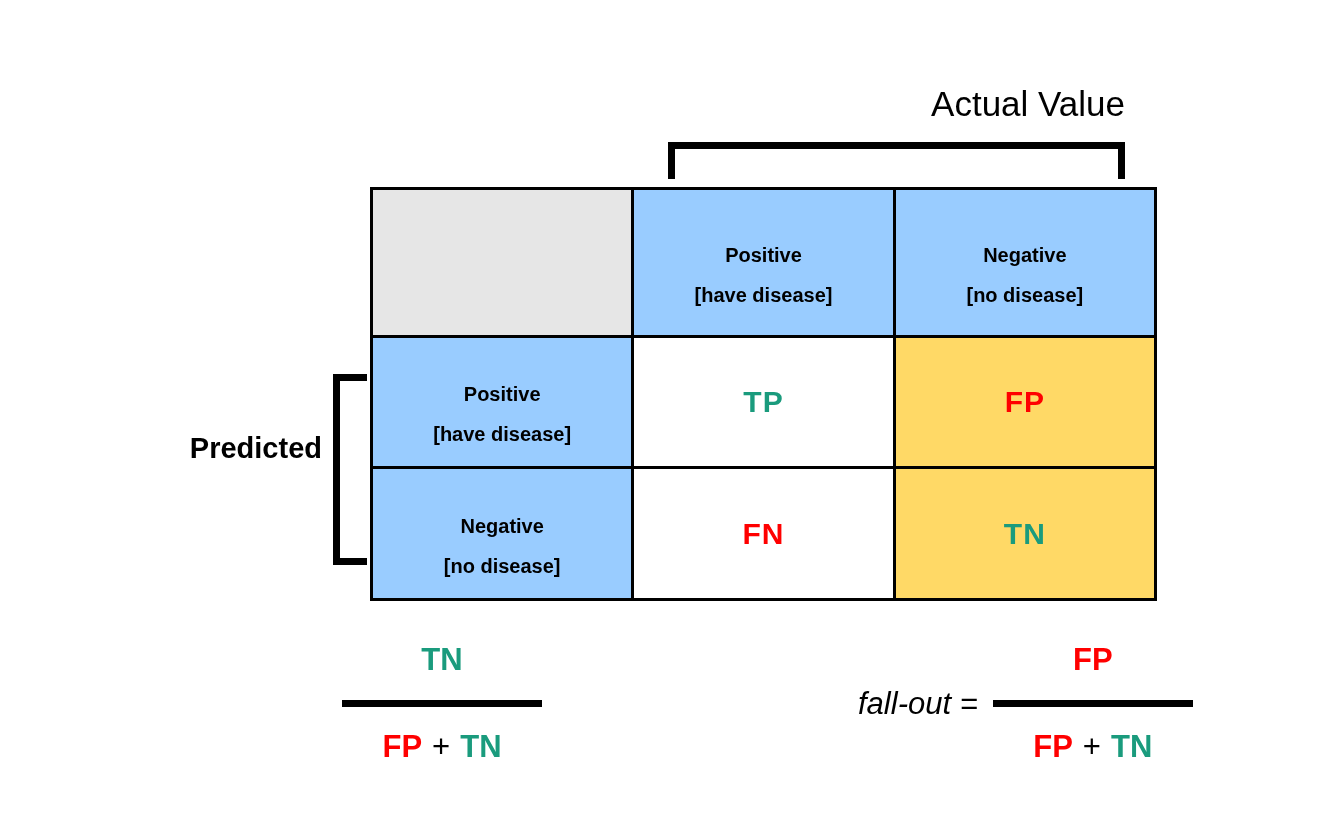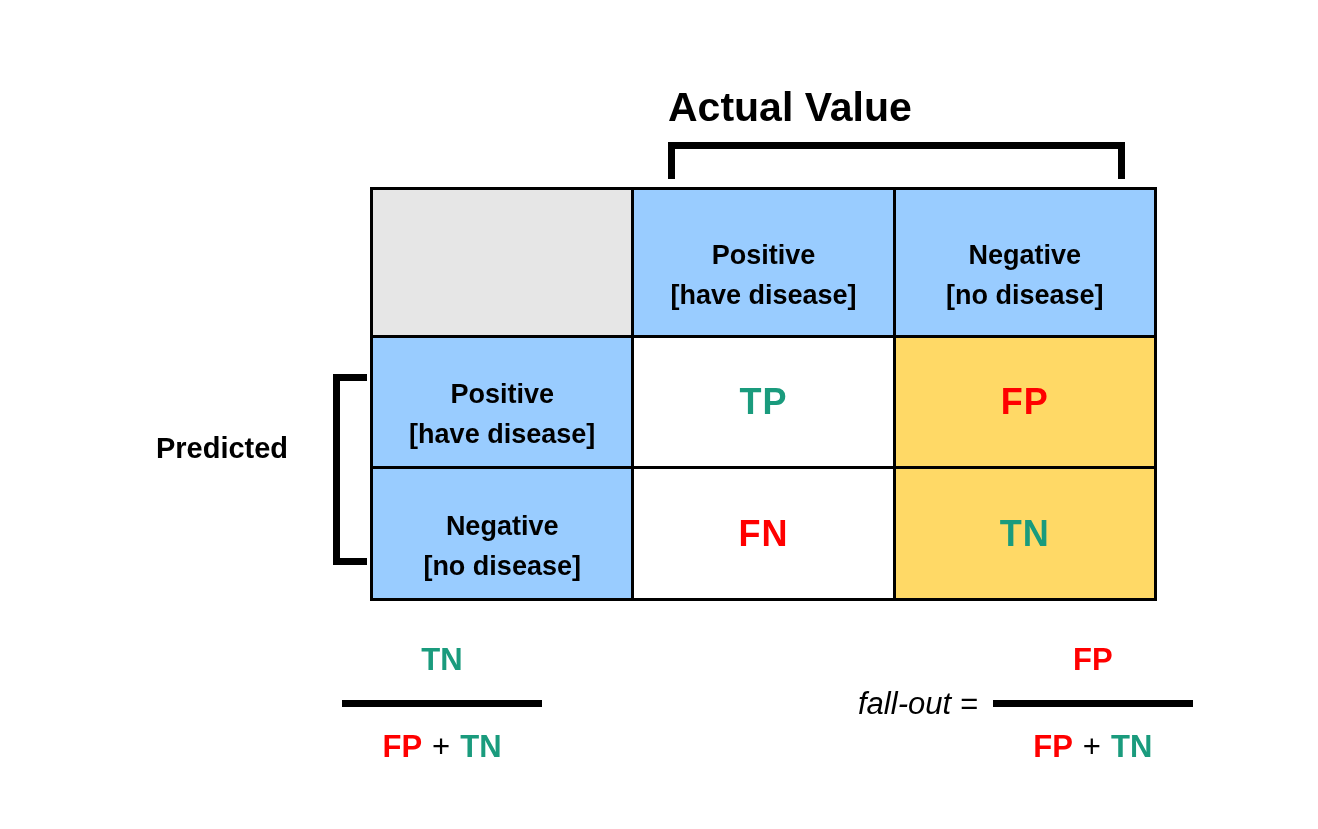--- a/index.html
+++ b/index.html
@@ -15,36 +15,36 @@
     position:relative;
     width:1318px;height:829px;
     background:#ffffff;
     font-family:"Liberation Sans", sans-serif;
     overflow:hidden;
   }
 
   
   .actual-title{
     position:absolute; left:668px; top:84px; width:457px;
-    text-align:left; font-size:41px; font-weight:bold; color:#000;
+    text-align:right; font-size:35px; font-weight:normal; color:#000;
   }
   .bracket-top{
     position:absolute; left:668px; top:142px; width:457px; height:37px;
     box-sizing:border-box;
     border:7px solid var(--border-black);
     border-bottom:none;
   }
 
   
   .predicted-title{
     position:absolute; left:122px; top:428px; width:200px;
     text-align:center; font-size:29px; font-weight:bold; color:#000;
     line-height:40px;
   }
-  .predicted-title span{display:block;}
+  .predicted-title span{display:block;text-align:right;}
   .bracket-left{
     position:absolute; left:333px; top:374px; width:34px; height:191px;
     box-sizing:border-box;
     border:7px solid var(--border-black);
     border-right:none;
   }
 
   
   table.matrix{
     position:absolute; left:370px; top:187px;
@@ -58,23 +58,23 @@
     width:33.33%;
     padding:0;
   }
   tr.hdr-row{height:148px;}
   tr.data-row-1{height:131px;}
   tr.data-row-2{height:132px;}
   td.corner{background:var(--corner-gray);}
   td.bg-blue{background:var(--header-blue);}
   td.bg-yellow{background:var(--highlight-yellow);}
   td.bg-white{background:#ffffff;}
-  .hdr-text{font-size:27px; line-height:40px;margin-top:24px;}
+  .hdr-text{font-size:20px; line-height:40px;margin-top:24px;}
   .hdr-text span{display:block;}
-  .cell-mark{font-size:36px; letter-spacing:1px;}
+  .cell-mark{font-size:30px; letter-spacing:1px;}
   .mark-green{color:var(--true-green);}
   .mark-red{color:var(--false-red);}
 
   
   .formula{
     position:absolute; top:642px;
     display:flex; align-items:center; gap:15px;
     font-size:31px; color:#000;
   }
   .formula.spec{left:342px;}

